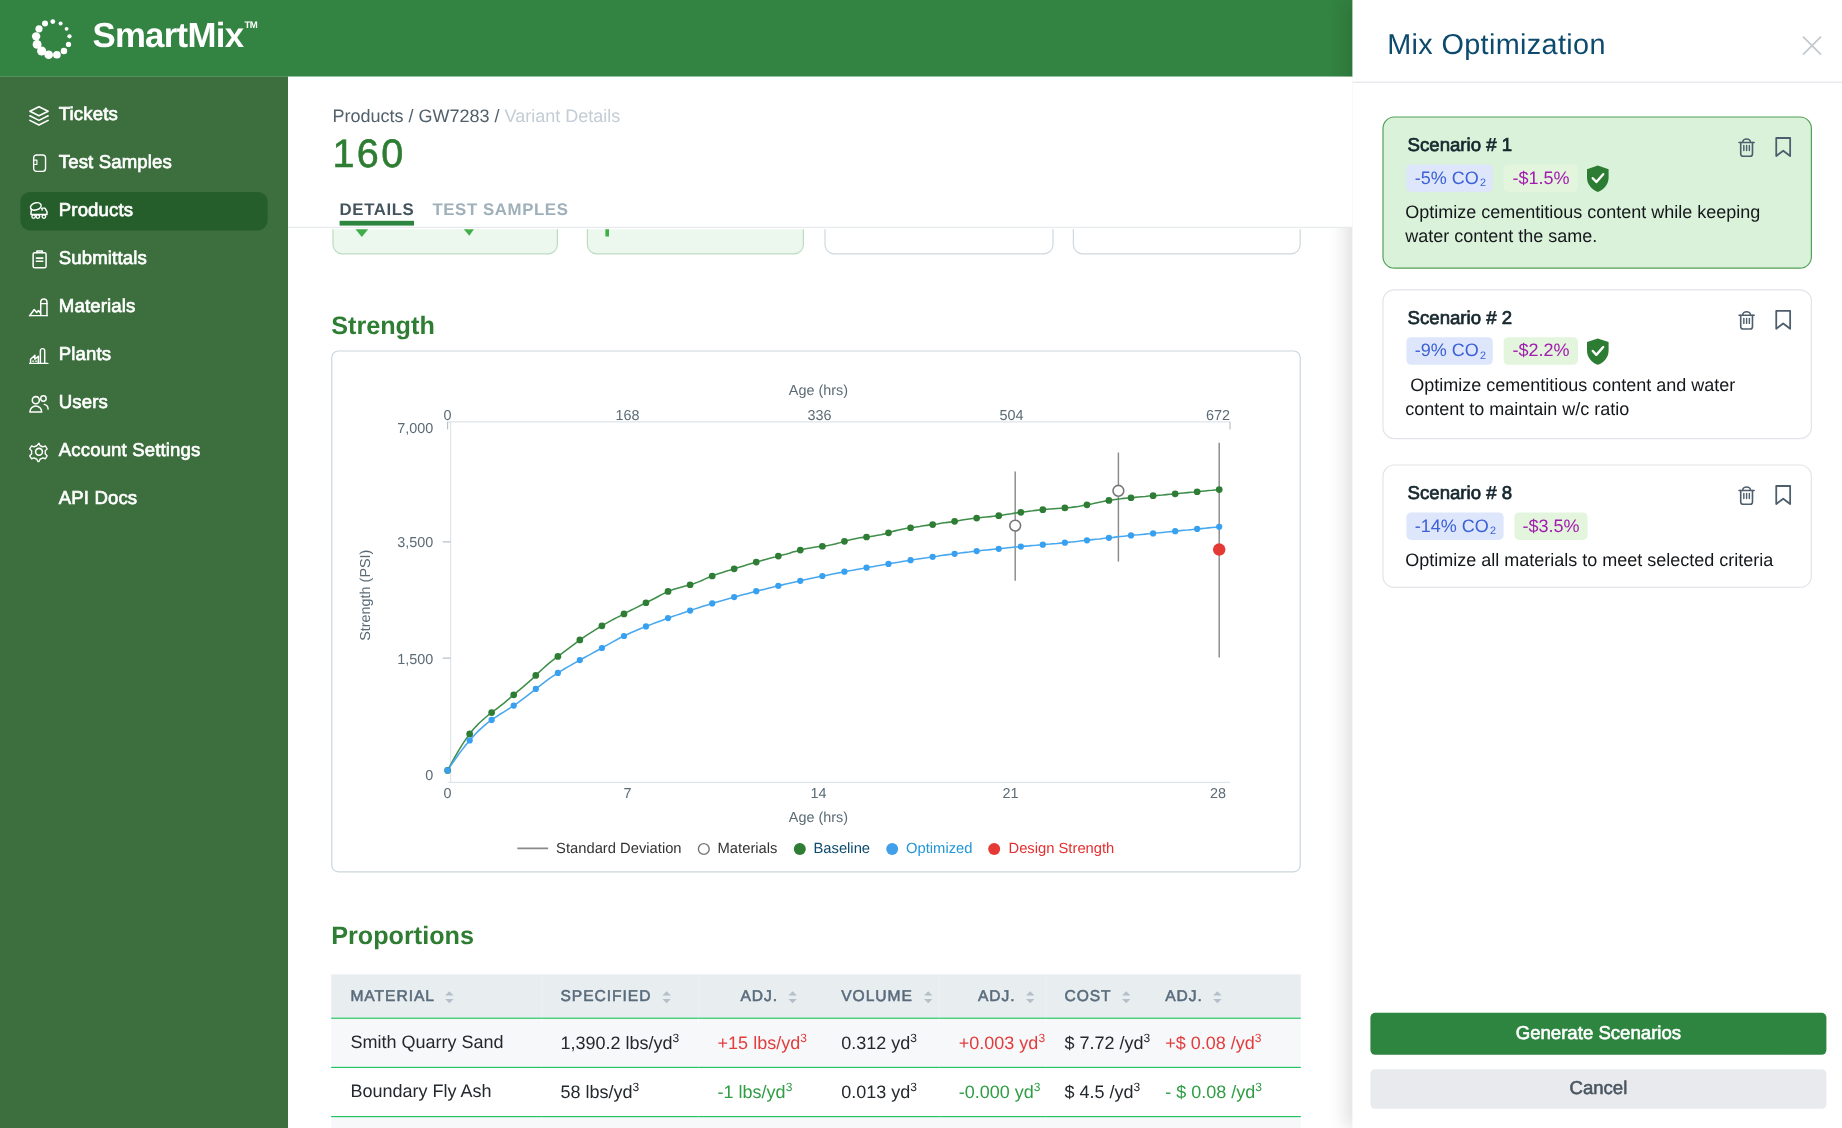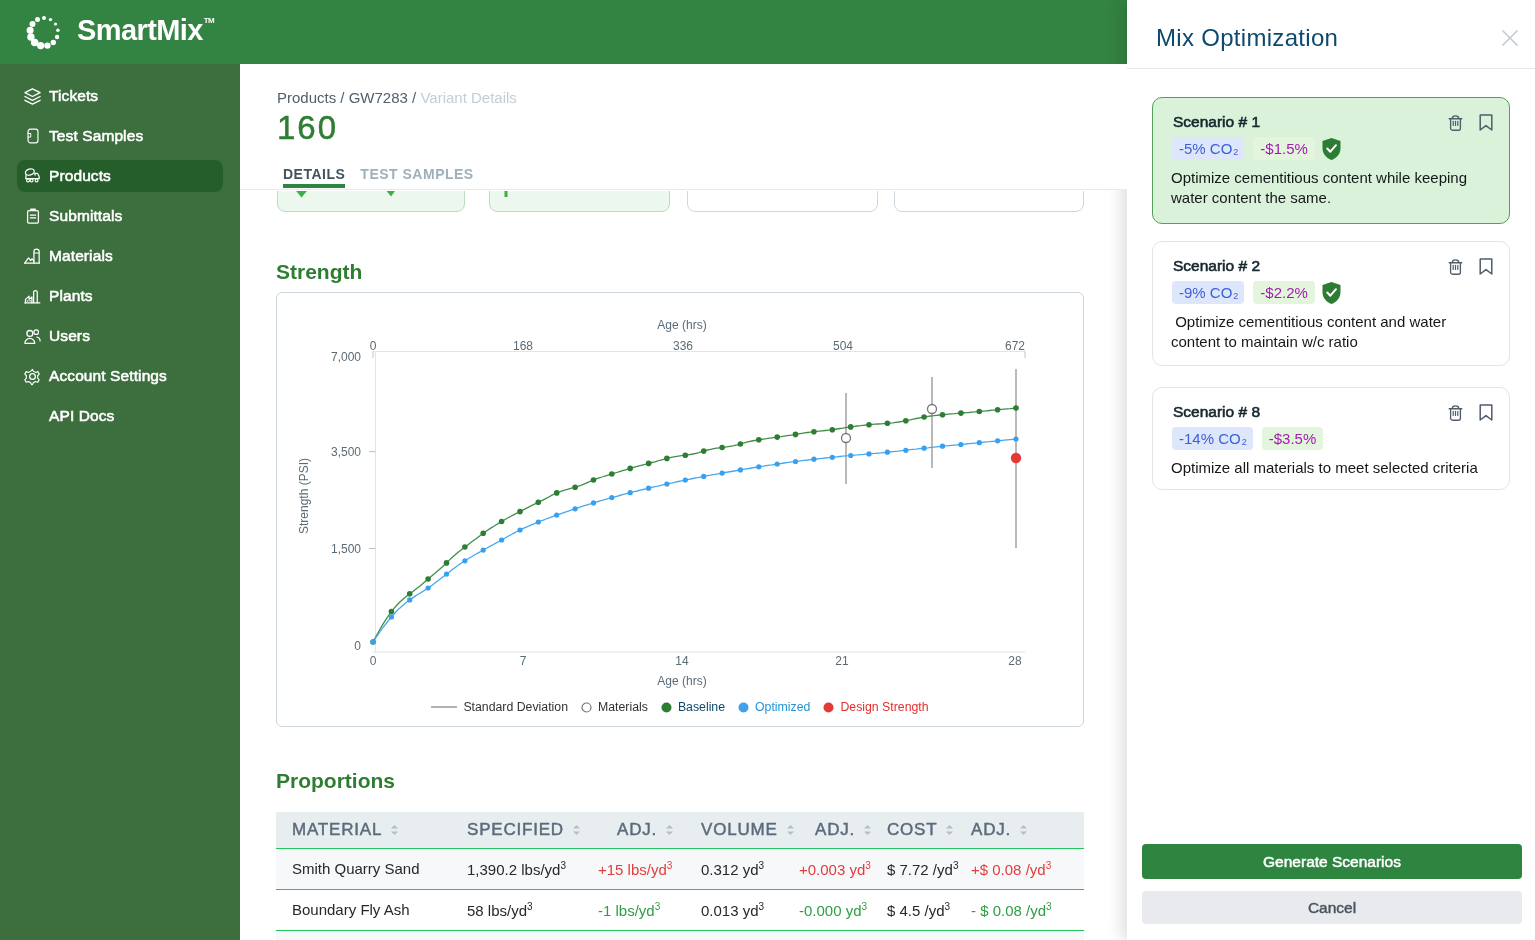--- a/index.html
+++ b/index.html
@@ -25,21 +25,21 @@
 .tab-i { color:#9fb0ba; display:inline-block; margin-left:15px; }
 .content { position:absolute; left:0; top:127px; width:887px; height:749px; overflow:hidden; }
 .cardrow .card { position:absolute; top:-35px; height:56px; border-radius:8px; }
 .card.g { background:#ecf7ee; border:1px solid #bcdcc2; }
 .card.w { background:#fff; border:1px solid #cfd8de; }
 .sechead { position:absolute; font-size:21px; font-weight:bold; color:#2e7d33; }
 .chartcard { position:absolute; left:36px; top:165px; width:808px; height:435px; border:1px solid #ccd6dc; border-radius:6px; background:#fff; }
 .propwrap { position:absolute; left:36px; top:685px; width:808px; }
 table.prop { width:808px; table-layout:fixed; border-collapse:collapse; white-space:nowrap; font-size:15px; color:#24292e; }
 table.prop td { padding-left:16px; }
-table.prop thead td { background:#e8edf0; height:36px; font-size:17px; font-weight:400; -webkit-text-stroke:0.45px #596b7c; color:#596b7c; letter-spacing:0.8px; }
+table.prop thead td { background:#e8edf0; height:36px; font-size:13px; font-weight:400; -webkit-text-stroke:0.45px #596b7c; color:#596b7c; letter-spacing:0.8px; }
 table.prop tbody td { height:41px; border-top:1px solid #22c55e; }
 table.prop tbody tr.odd td { background:#f7f8fa; }
 table.prop sup { font-size:10px; }
 .red { color:#e23c3c; } .grn { color:#2e9e44; }
 .sorticon { display:inline-block; vertical-align:middle; margin-left:8px; }
 .panel { position:absolute; left:1127px; top:0; width:408px; height:940px; background:#fff; box-shadow:-6px 0 14px rgba(0,0,0,0.12); }
 .ptitle { position:absolute; left:29px; top:24px; font-size:24px; color:#0c4a6e; letter-spacing:0.3px; }
 .pclose { position:absolute; left:373px; top:28px; width:20px; height:20px; }
 .pdivider { position:absolute; left:0; top:68px; width:408px; height:1px; background:#e4e7ea; }
 .scard { position:absolute; left:25px; width:358px; border-radius:10px; }

